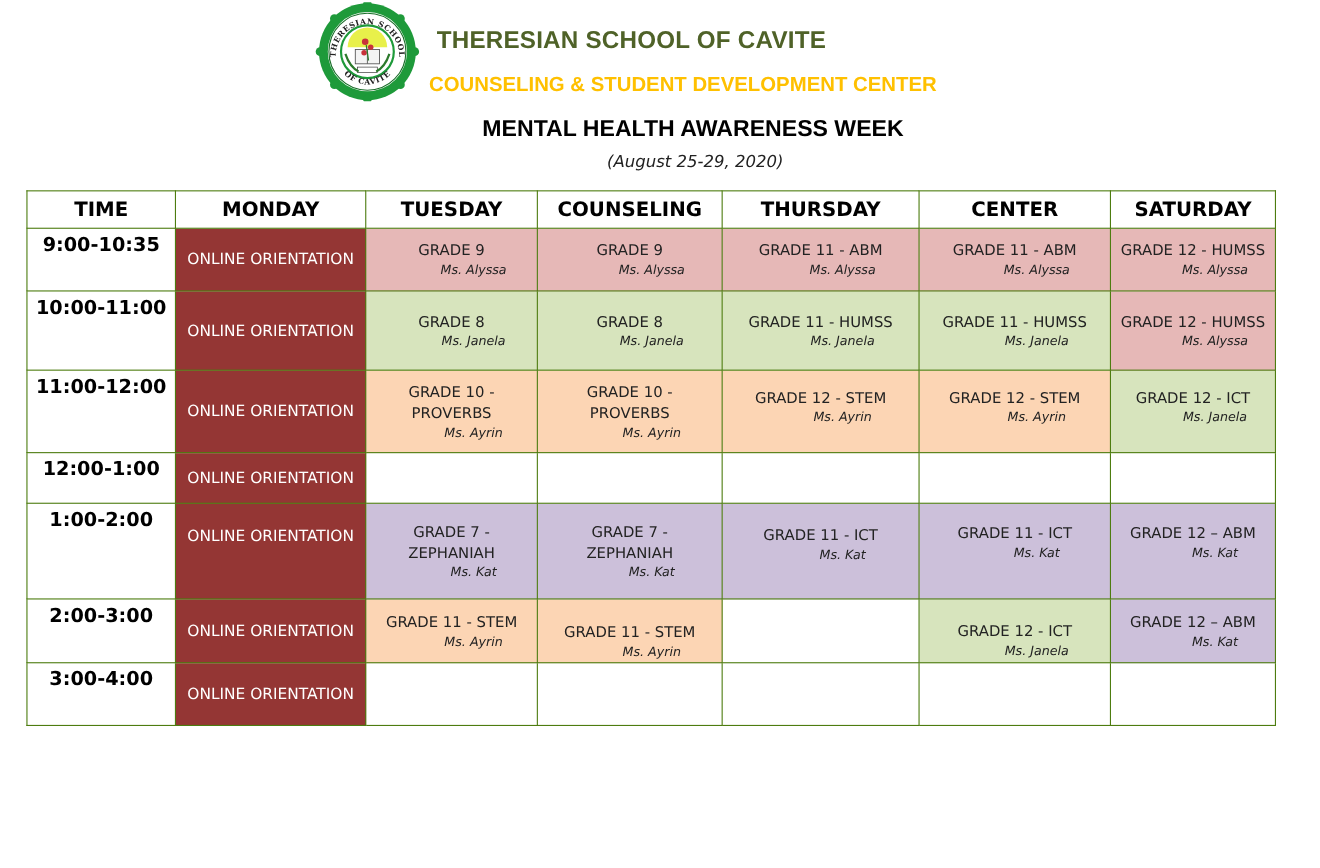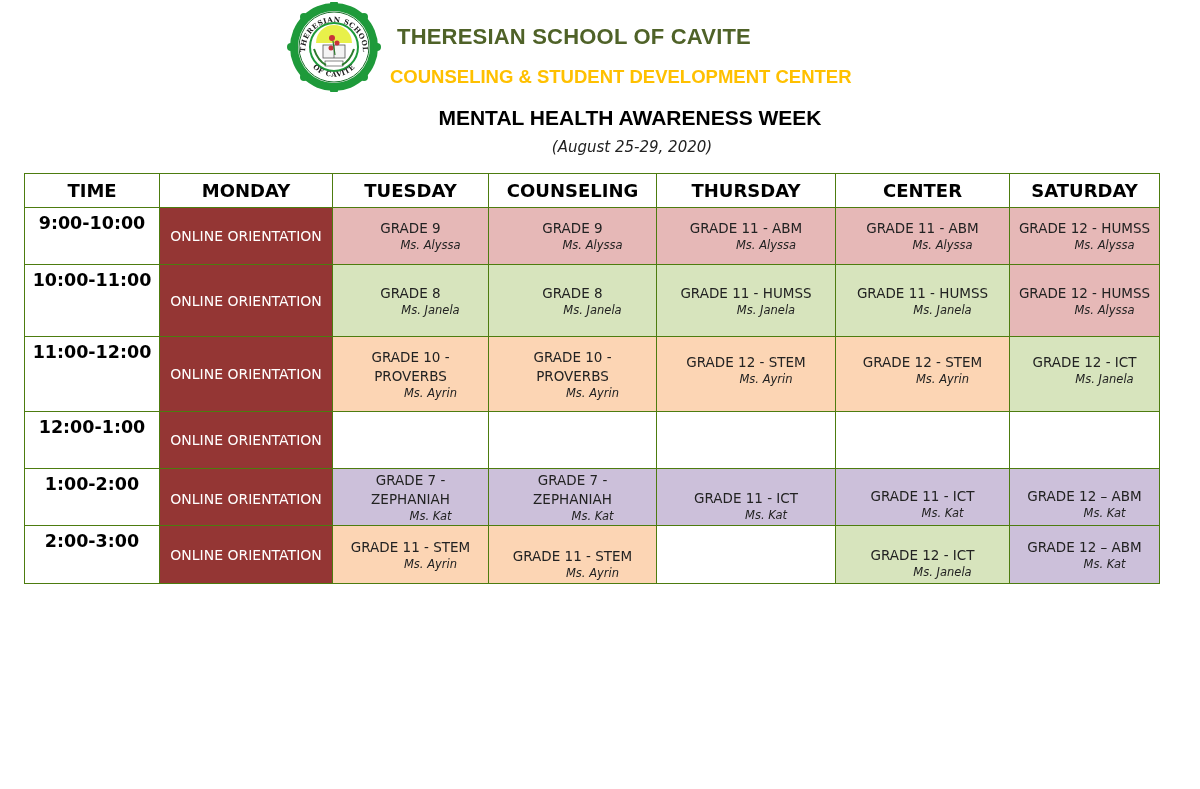--- a/index.html
+++ b/index.html
@@ -89,21 +89,21 @@
       <th>TUESDAY</th>
       <th>COUNSELING</th>
       <th>THURSDAY</th>
       <th>CENTER</th>
       <th>SATURDAY</th>
     </tr>
   </thead>
   <tbody>
 
     <tr style="height:57px">
-      <td class="time">9:00-10:00</td>
+      <td class="time">9:00-10:35</td>
       <td class="monday">ONLINE ORIENTATION</td>
       <td class="c-pink">
           <div class="cell-title">GRADE 9</div>
           <div class="cell-teacher">Ms. Alyssa</div>
         </td>
       <td class="c-pink">
           <div class="cell-title">GRADE 9</div>
           <div class="cell-teacher">Ms. Alyssa</div>
         </td>
       <td class="c-pink">
@@ -165,31 +165,31 @@
       <td class="c-orange" style="vertical-align:top;padding-top:16px">
           <div class="cell-title">GRADE 12 - STEM</div>
           <div class="cell-teacher">Ms. Ayrin</div>
         </td>
       <td class="c-green" style="vertical-align:top;padding-top:16px">
           <div class="cell-title">GRADE 12 - ICT</div>
           <div class="cell-teacher">Ms. Janela</div>
         </td>
     </tr>
 
-    <tr style="height:57px">
+    <tr style="height:46px">
       <td class="time">12:00-1:00</td>
       <td class="monday">ONLINE ORIENTATION</td>
       <td class="c-white"></td>
       <td class="c-white"></td>
       <td class="c-white"></td>
       <td class="c-white"></td>
       <td class="c-white"></td>
     </tr>
 
-    <tr style="height:57px">
+    <tr style="height:87px">
       <td class="time">1:00-2:00</td>
       <td class="monday" style="vertical-align:top;padding-top:22px">ONLINE ORIENTATION</td>
       <td class="c-purple">
           <div class="cell-title">GRADE 7 -</div>
           <div class="cell-title">ZEPHANIAH</div>
           <div class="cell-teacher">Ms. Kat</div>
         </td>
       <td class="c-purple">
           <div class="cell-title">GRADE 7 -</div>
           <div class="cell-title">ZEPHANIAH</div>
@@ -224,20 +224,29 @@
       <td class="c-green" style="vertical-align:bottom;padding-bottom:3px">
           <div class="cell-title">GRADE 12 - ICT</div>
           <div class="cell-teacher">Ms. Janela</div>
         </td>
       <td class="c-purple">
           <div class="cell-title">GRADE 12 – ABM</div>
           <div class="cell-teacher">Ms. Kat</div>
         </td>
     </tr>
 
+    <tr style="height:57px">
+      <td class="time">3:00-4:00</td>
+      <td class="monday">ONLINE ORIENTATION</td>
+      <td class="c-white"></td>
+      <td class="c-white"></td>
+      <td class="c-white"></td>
+      <td class="c-white"></td>
+      <td class="c-white"></td>
+    </tr>
   </tbody>
 </table>
 
 <div class="legend">
   
   
   
   
   
   

